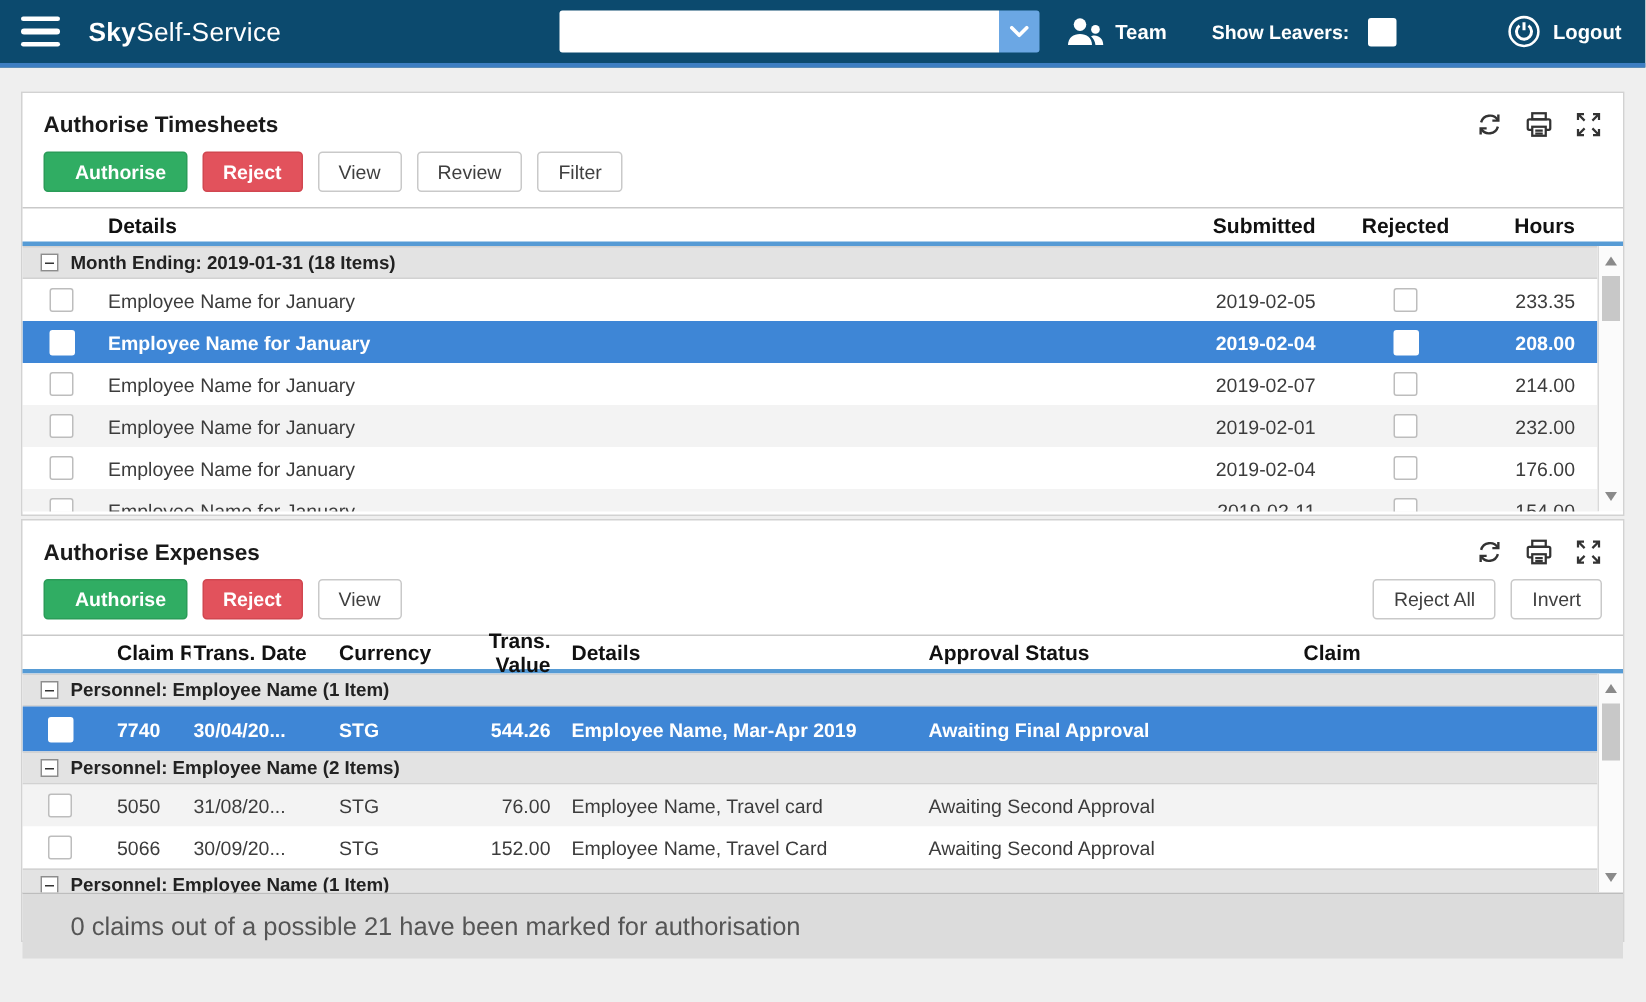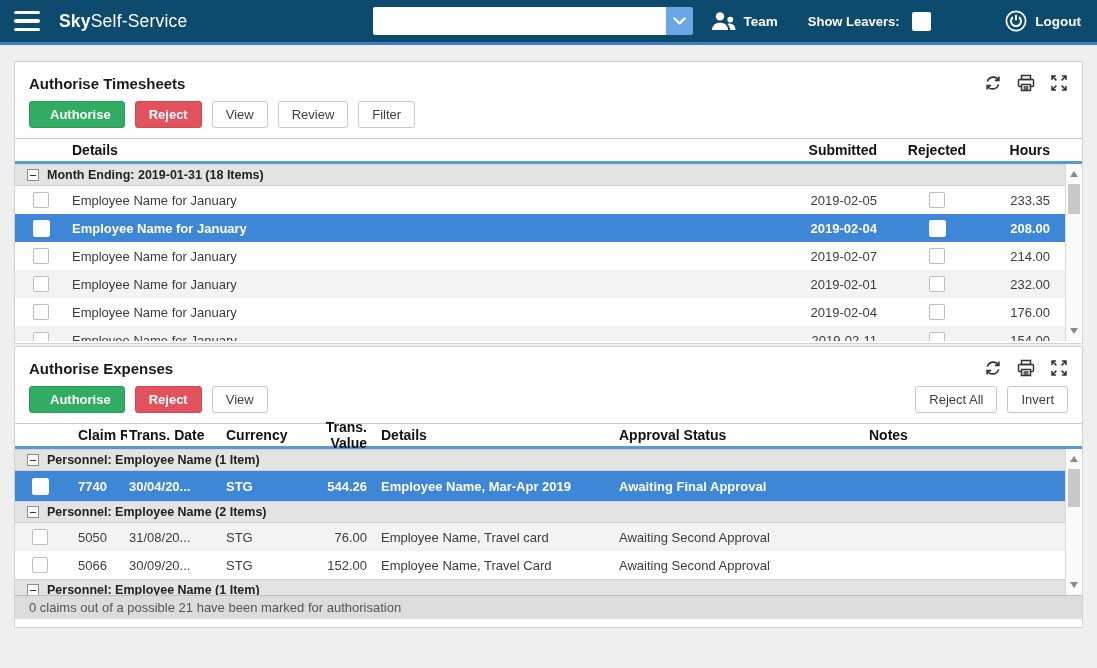--- a/index.html
+++ b/index.html
@@ -85,22 +85,22 @@
   .vscroll { position:absolute; top:0; right:0; bottom:0; width:17px; background:#fbfbfb; border-left:1px solid #d9d9d9; }
   .sb-arrow { position:absolute; left:0; width:16px; height:16px; display:flex; align-items:center; justify-content:center; cursor:pointer; }
   .sb-up { top:2px; } .sb-down { bottom:2px; }
   .tri-up { width:0; height:0; border-left:4px solid transparent; border-right:4px solid transparent; border-bottom:6px solid #8a8a8a; }
   .tri-down { width:0; height:0; border-left:4px solid transparent; border-right:4px solid transparent; border-top:6px solid #8a8a8a; }
   .sb-thumb { position:absolute; left:2px; width:12px; background:#c8c8c8; cursor:pointer; }
   .panel-1 .sb-thumb { top:20px; height:30px; }
   .panel-2 .sb-thumb { top:20px; height:38px; }
 
   
-  .statusbar { height:24px; background:#dcdcdc; border-top:1px solid #bdbdbd; display:flex; align-items:center;
-               padding-left:14px; font-size:13px; color:#555; }
+  .statusbar { height:44px; background:#dcdcdc; border-top:1px solid #bdbdbd; display:flex; align-items:center;
+               padding-left:32px; font-size:17px; color:#555; }
 
   svg { display:block; }
 </style>
 </head>
 <body>
 
 <div class="topbar">
   <div class="hamburger">
       <span></span>
       <span></span>
@@ -301,21 +301,21 @@
     </div>
   </div>
   <div class="thead">
     <div class="e-check"></div>
     <div class="e-ref">Claim Ref</div>
     <div class="e-date">Trans. Date</div>
     <div class="e-cur">Currency</div>
     <div class="e-val">Trans. Value</div>
     <div class="e-det">Details</div>
     <div class="e-status">Approval Status</div>
-    <div class="e-notes">Notes</div>
+    <div class="e-notes">Claim</div>
     <div style="width:17px;"></div>
   </div>
   <div class="tbody">
     <div class="rows-clip">
       <div class="group-row">
         <span class="collapse-box"></span>
         <span>Personnel: Employee Name (1 Item)</span>
       </div>
       <div class="trow selected sel-tall">
         <div class="e-check">

